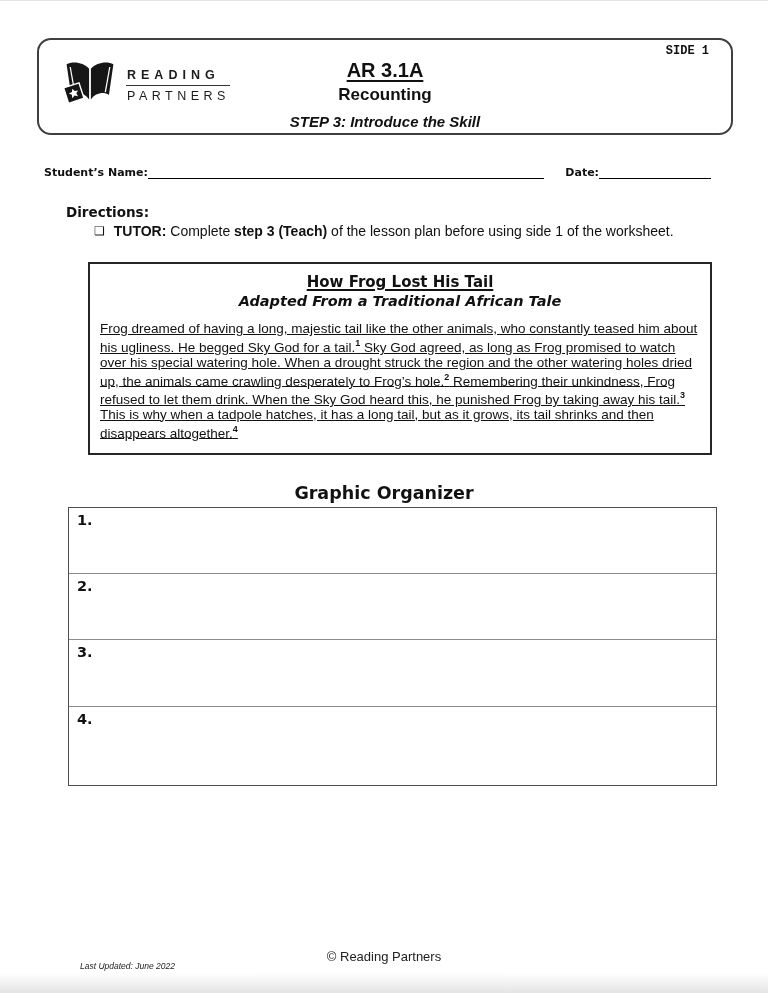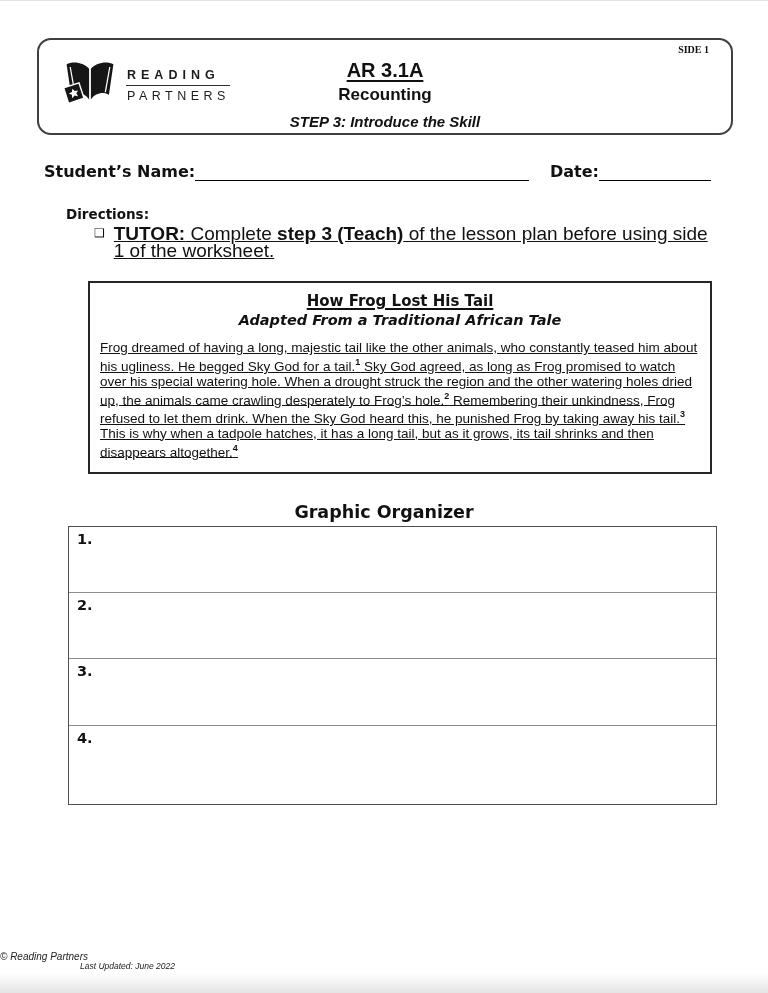--- a/index.html
+++ b/index.html
@@ -10,52 +10,52 @@
   }
   .top-hairline { position:absolute; top:0; left:0; right:0; height:1px; background:#e3e3e3; }
 
   
   .header-box {
     position:relative; margin:38px 35px 0 37px; height:97px;
     border:2px solid #3f3f3f; border-radius:14px; box-sizing:border-box;
   }
   .side-label {
     position:absolute; top:4px; right:22px;
-    font-family:Liberation Serif, serif; font-weight:bold; font-size:10px;
+    font-family:Liberation Mono, monospace; font-weight:bold; font-size:12px;
   }
   .logo { position:absolute; left:24px; top:15px; display:flex; align-items:center; gap:9px; }
   .logo svg { width:54px; height:60px; display:block; }
   .logo-text { display:flex; flex-direction:column; color:#1c1c1c; }
   .logo-line1 {
     font-weight:bold; font-size:12.5px; letter-spacing:5px;
     padding:0 0 3px 1px; border-bottom:1.5px solid #333; white-space:nowrap;
   }
   .logo-line2 { font-size:12.5px; letter-spacing:4.5px; padding:3px 0 0 1px; white-space:nowrap; }
   .titles { text-align:center; padding-top:19px; font-family:Liberation Sans, sans-serif; }
   .code {
     font-size:20px; font-weight:bold; text-decoration:underline;
     text-decoration-thickness:2px; text-underline-offset:3px;
   }
   .wtitle { font-size:17px; font-weight:bold; margin-top:3px; }
   .step { font-size:15px; font-weight:bold; font-style:italic; margin-top:8px; }
 
   
   .student-line { display:flex; align-items:flex-end; margin:27px 57px 0 44px; }
-  .lbl { font-family:"DejaVu Sans", sans-serif; font-weight:bold; font-size:16px; white-space:nowrap; }
+  .lbl { font-family:"DejaVu Sans", sans-serif; font-weight:bold; font-size:11px; white-space:nowrap; }
   .blank { border-bottom:1.6px solid #000; height:16px; }
   .name-blank { flex:1; }
   .date-lbl { margin-left:21px; }
   .date-blank { width:112px; }
 
   
   .directions { margin:25px 60px 0 66px; }
   .directions-heading { font-family:"DejaVu Sans", sans-serif; font-weight:bold; font-size:13.5px; }
   .directions-item { display:flex; align-items:flex-start; gap:9px; margin:3px 0 0 28px; }
   .checkbox { font-size:12px; line-height:17px; }
-  .directions-text { font-size:19px; line-height:17px;text-decoration:underline; }
+  .directions-text { font-size:14px; line-height:17px; }
   .b { font-weight:bold; }
 
   
   .story-box {
     width:624px; margin:22px 0 0 88px; box-sizing:border-box;
     border:2px solid #262626; padding:9px 8px 13px 8px;
   }
   .story-title {
     text-align:center; font-family:"DejaVu Sans", sans-serif; font-weight:bold; font-size:15px;
     text-decoration:underline; text-decoration-thickness:1.5px; text-underline-offset:2px;
@@ -74,21 +74,21 @@
   }
   .organizer-table { width:649px; margin-left:68px; border:1.5px solid #4f4f4f; box-sizing:border-box; }
   .organizer-row { box-sizing:border-box; border-bottom:1px solid #8c8c8c; padding:3px 8px; background:#fff; }
   .organizer-row:last-child { border-bottom:none; }
   .row-h1 { height:66px; } .row-h2 { height:66px; } .row-h3 { height:67px; } .row-h4 { height:78px; }
   .row-number { font-family:"DejaVu Sans", sans-serif; font-weight:bold; font-size:14.5px; }
 
   
   .footer { position:absolute; left:0; right:0; bottom:21px; height:20px; }
   .footer-center {
-    font-style:italic; font-size:10px; line-height:10px; color:#222;
+    text-align:center; font-size:13px; line-height:10px; color:#222;
   }
   .footer-left {
     position:absolute; left:80px; bottom:1px; font-style:italic; font-size:8.5px; color:#222;
   }
   .bottom-fade {
     position:absolute; left:0; right:0; bottom:0; height:20px;
     background:linear-gradient(to bottom, #ffffff 0%, #ececec 70%, #e4e4e4 100%);
   }
 </style>
 </head>

